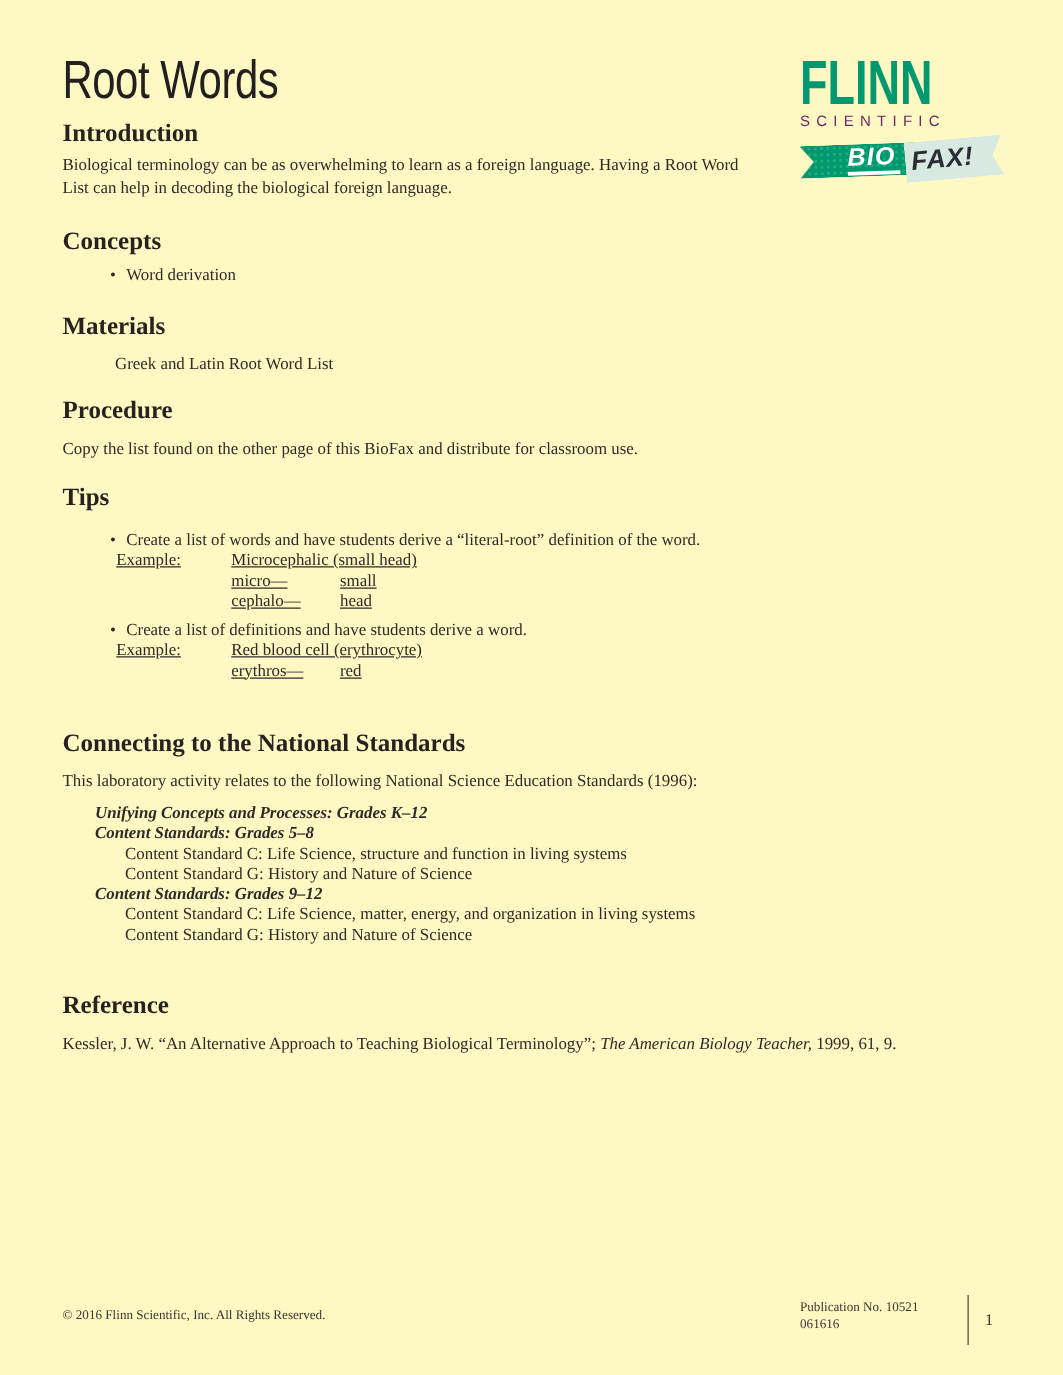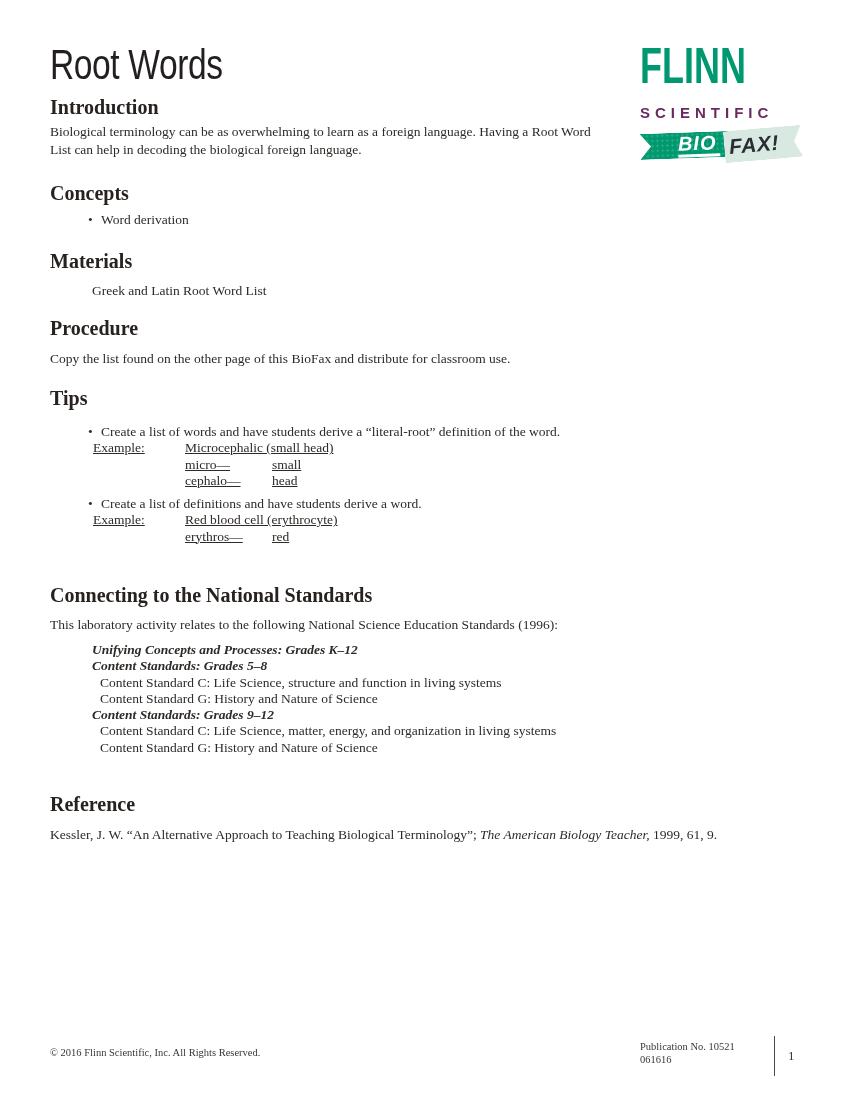--- a/index.html
+++ b/index.html
@@ -1,37 +1,37 @@
 <!DOCTYPE html>
 <html><head>
 <meta charset="utf-8">
 <style>
   html, body { margin:0; padding:0; background:#e8e8e8; }
   .page {
     position:relative; width:850px; height:1100px; margin:0 auto;
-    background:#ffffff; overflow:hidden;
+    background:#fef9c3; overflow:hidden;
     font-family:"Liberation Serif", serif; color:#2e2a27;
   }
   
   .doc-title {
     position:absolute; left:50px; top:40px;
     font-family:"Liberation Sans", sans-serif; font-size:43px; font-weight:normal;
     color:#231f20; letter-spacing:-0.5px; white-space:nowrap;
     transform:scaleX(0.78); transform-origin:left top;
   }
   .logo { position:absolute; left:640px; top:44px; width:165px; }
   .logo-flinn {
     font-family:"Liberation Sans", sans-serif; font-weight:bold; font-size:50px;
     line-height:44px; color:#00996F; letter-spacing:0;
     display:inline-block; transform:scaleX(0.72); transform-origin:left top;
     white-space:nowrap;
   }
   .logo-scientific {
-    font-family:"Liberation Sans", sans-serif; font-weight:bold; font-size:15px;
-    color:#6B2A5F; letter-spacing:5px; margin-top:16px; white-space:nowrap;
+    font-family:"Liberation Sans", sans-serif; font-weight:normal; font-size:12px;
+    color:#6B2A5F; letter-spacing:5px; margin-top:2px; white-space:nowrap;
   }
   .banner { position:relative; margin-top:7px; width:162px; height:34px; }
   .ribbon-green {
     position:absolute; left:0; top:4px; width:114px; height:26px;
     background:#00996F;
     background-image:radial-gradient(#27a985 1px, transparent 1.3px);
     background-size:5px 5px;
     clip-path:polygon(0 0,100% 0,100% 100%,0 100%,11px 50%);
     transform:rotate(-2deg);
   }
@@ -58,21 +58,21 @@
     font-size:20px; font-weight:bold; color:#27221f; white-space:nowrap;
   }
   .body-text { position:absolute; left:50px; font-size:13.5px; line-height:18px; }
   .line-13 { font-size:13.5px; line-height:16.3px; }
   .bullet-row { display:flex; }
   .bullet-glyph { width:13px; text-align:left; }
   .ex-row { display:flex;text-decoration:underline; }
   .ex-label { width:92px; margin-left:43px; flex-shrink:0; }
   .ex-spacer { width:135px; flex-shrink:0; }
   .ex-word { width:87px; flex-shrink:0; }
-  .std-group-title { font-weight:bold; font-style:italic; margin-left:42px; }
+  .std-group-title { font-weight:bold; font-style:italic; margin-left:26px; }
   .std-item { margin-left:50px; }
   .italic { font-style:italic;text-align:right; }
   
   .footer-copy { position:absolute; left:50px; top:1047px; font-size:10.5px; color:#3a3633; }
   .footer-pub {
     position:absolute; left:640px; top:1040px; width:125px;
     text-align:left; font-size:10.5px; line-height:13px; color:#3a3633;
   }
   .footer-divider { position:absolute; left:774px; top:1036px; width:1px; height:40px; background:#4a4a4a; }
   .footer-page { position:absolute; left:788px; top:1048px; font-size:13px; color:#3a3633; }

